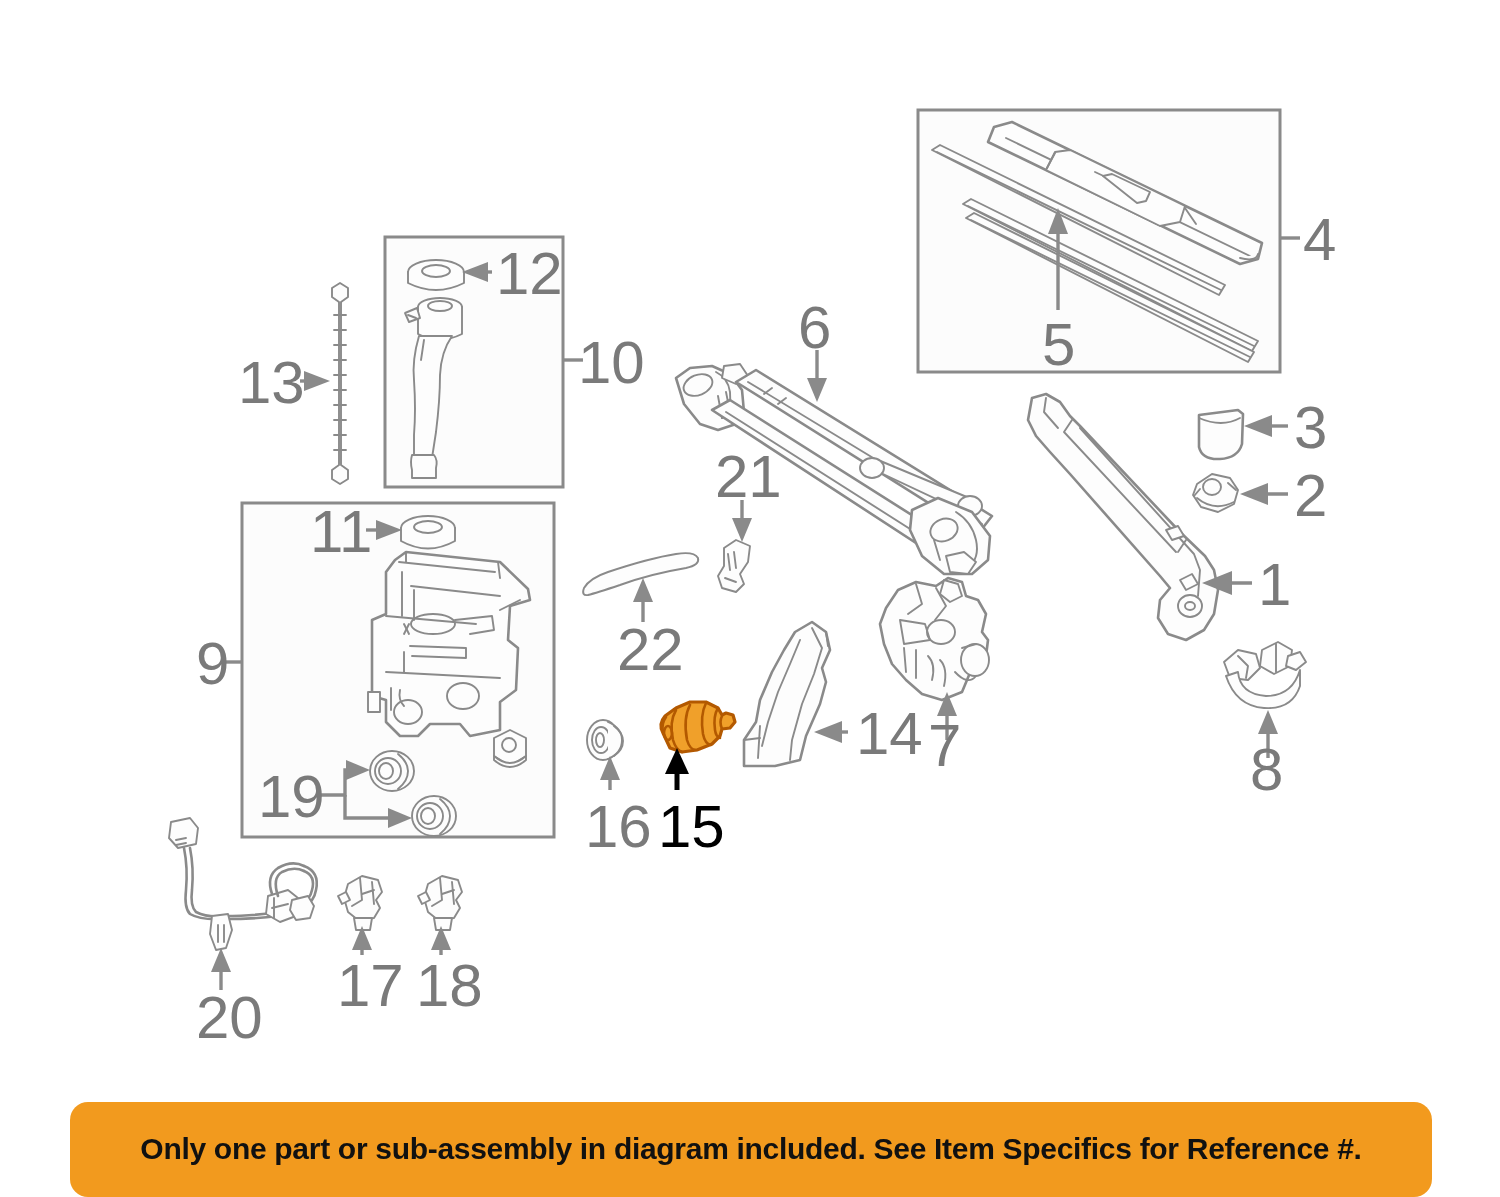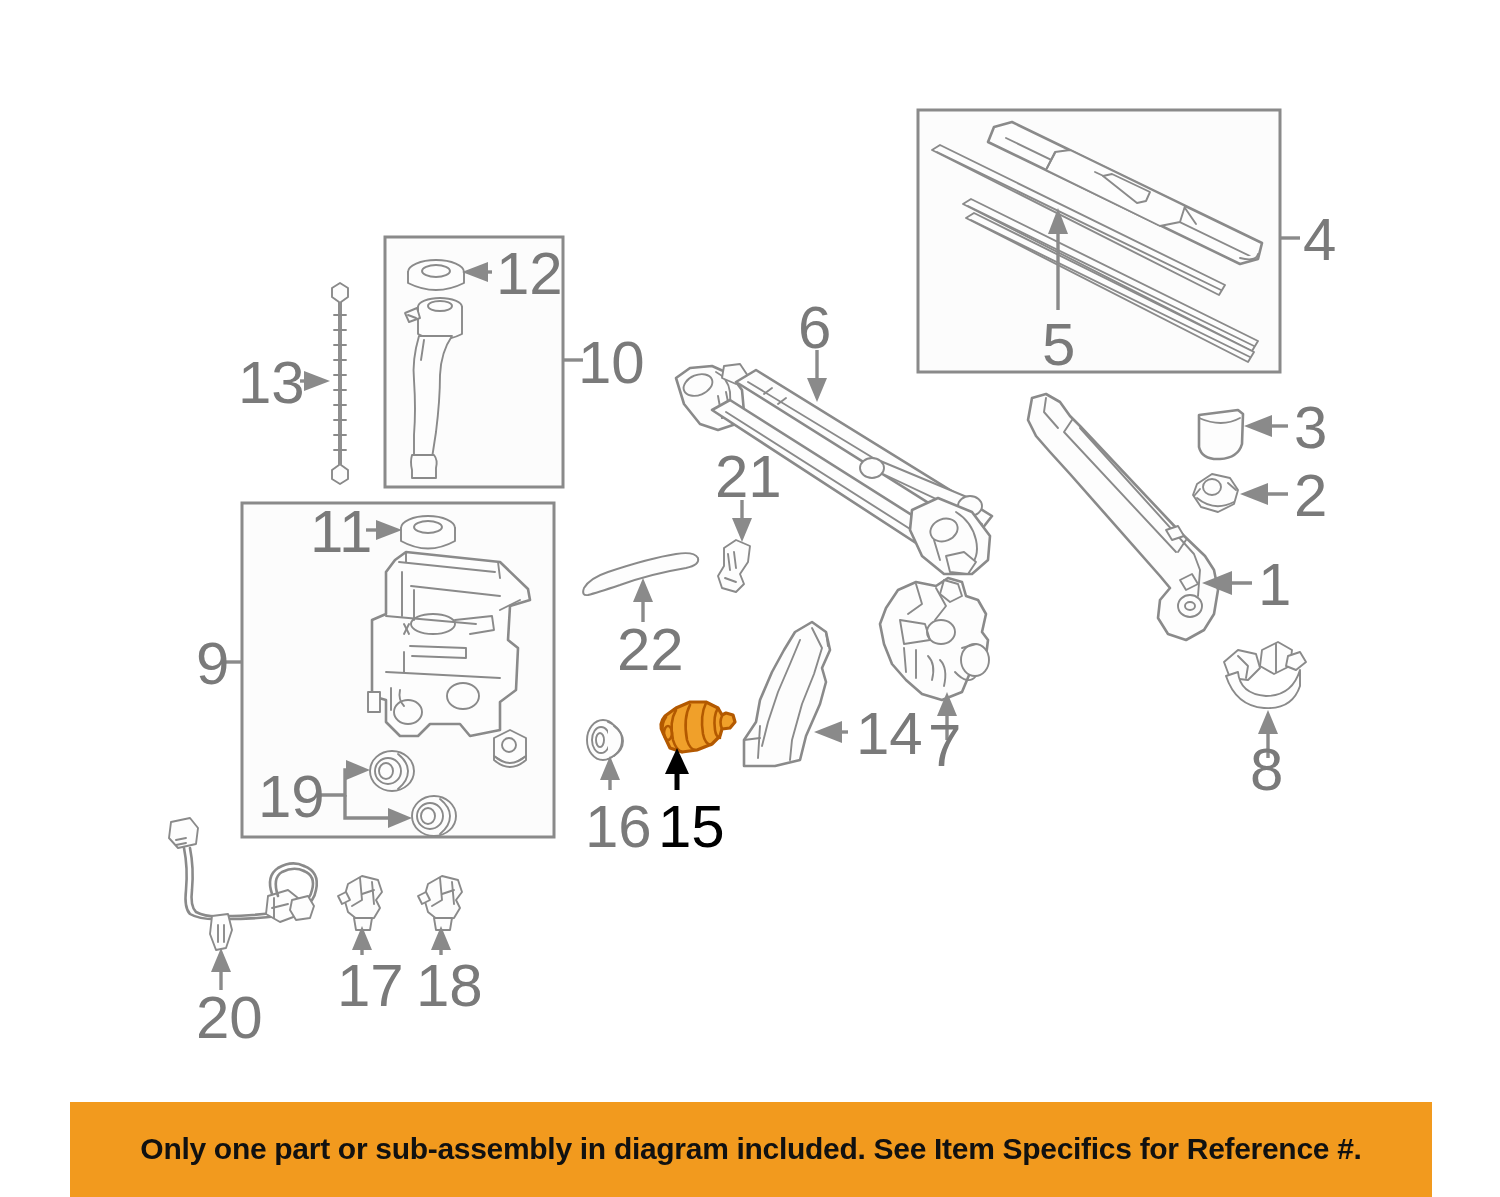--- a/index.html
+++ b/index.html
@@ -106,20 +106,21 @@
     top: 1102px;
     width: 1362px;
     height: 95px;
     background: #F29A1E;
     display: flex;
     flex-direction: column;
     align-items: center;
     justify-content: center;
     box-sizing: border-box;
     padding: 2px 6px;
+    border-radius: 18px;
   }
   .notice-line {
     color: #111111;
     font-family: "Liberation Sans", sans-serif;
     font-weight: bold;
     font-size: 30px;
     line-height: 1.42;
     letter-spacing: -0.3px;
     white-space: nowrap;
     text-align: center;

